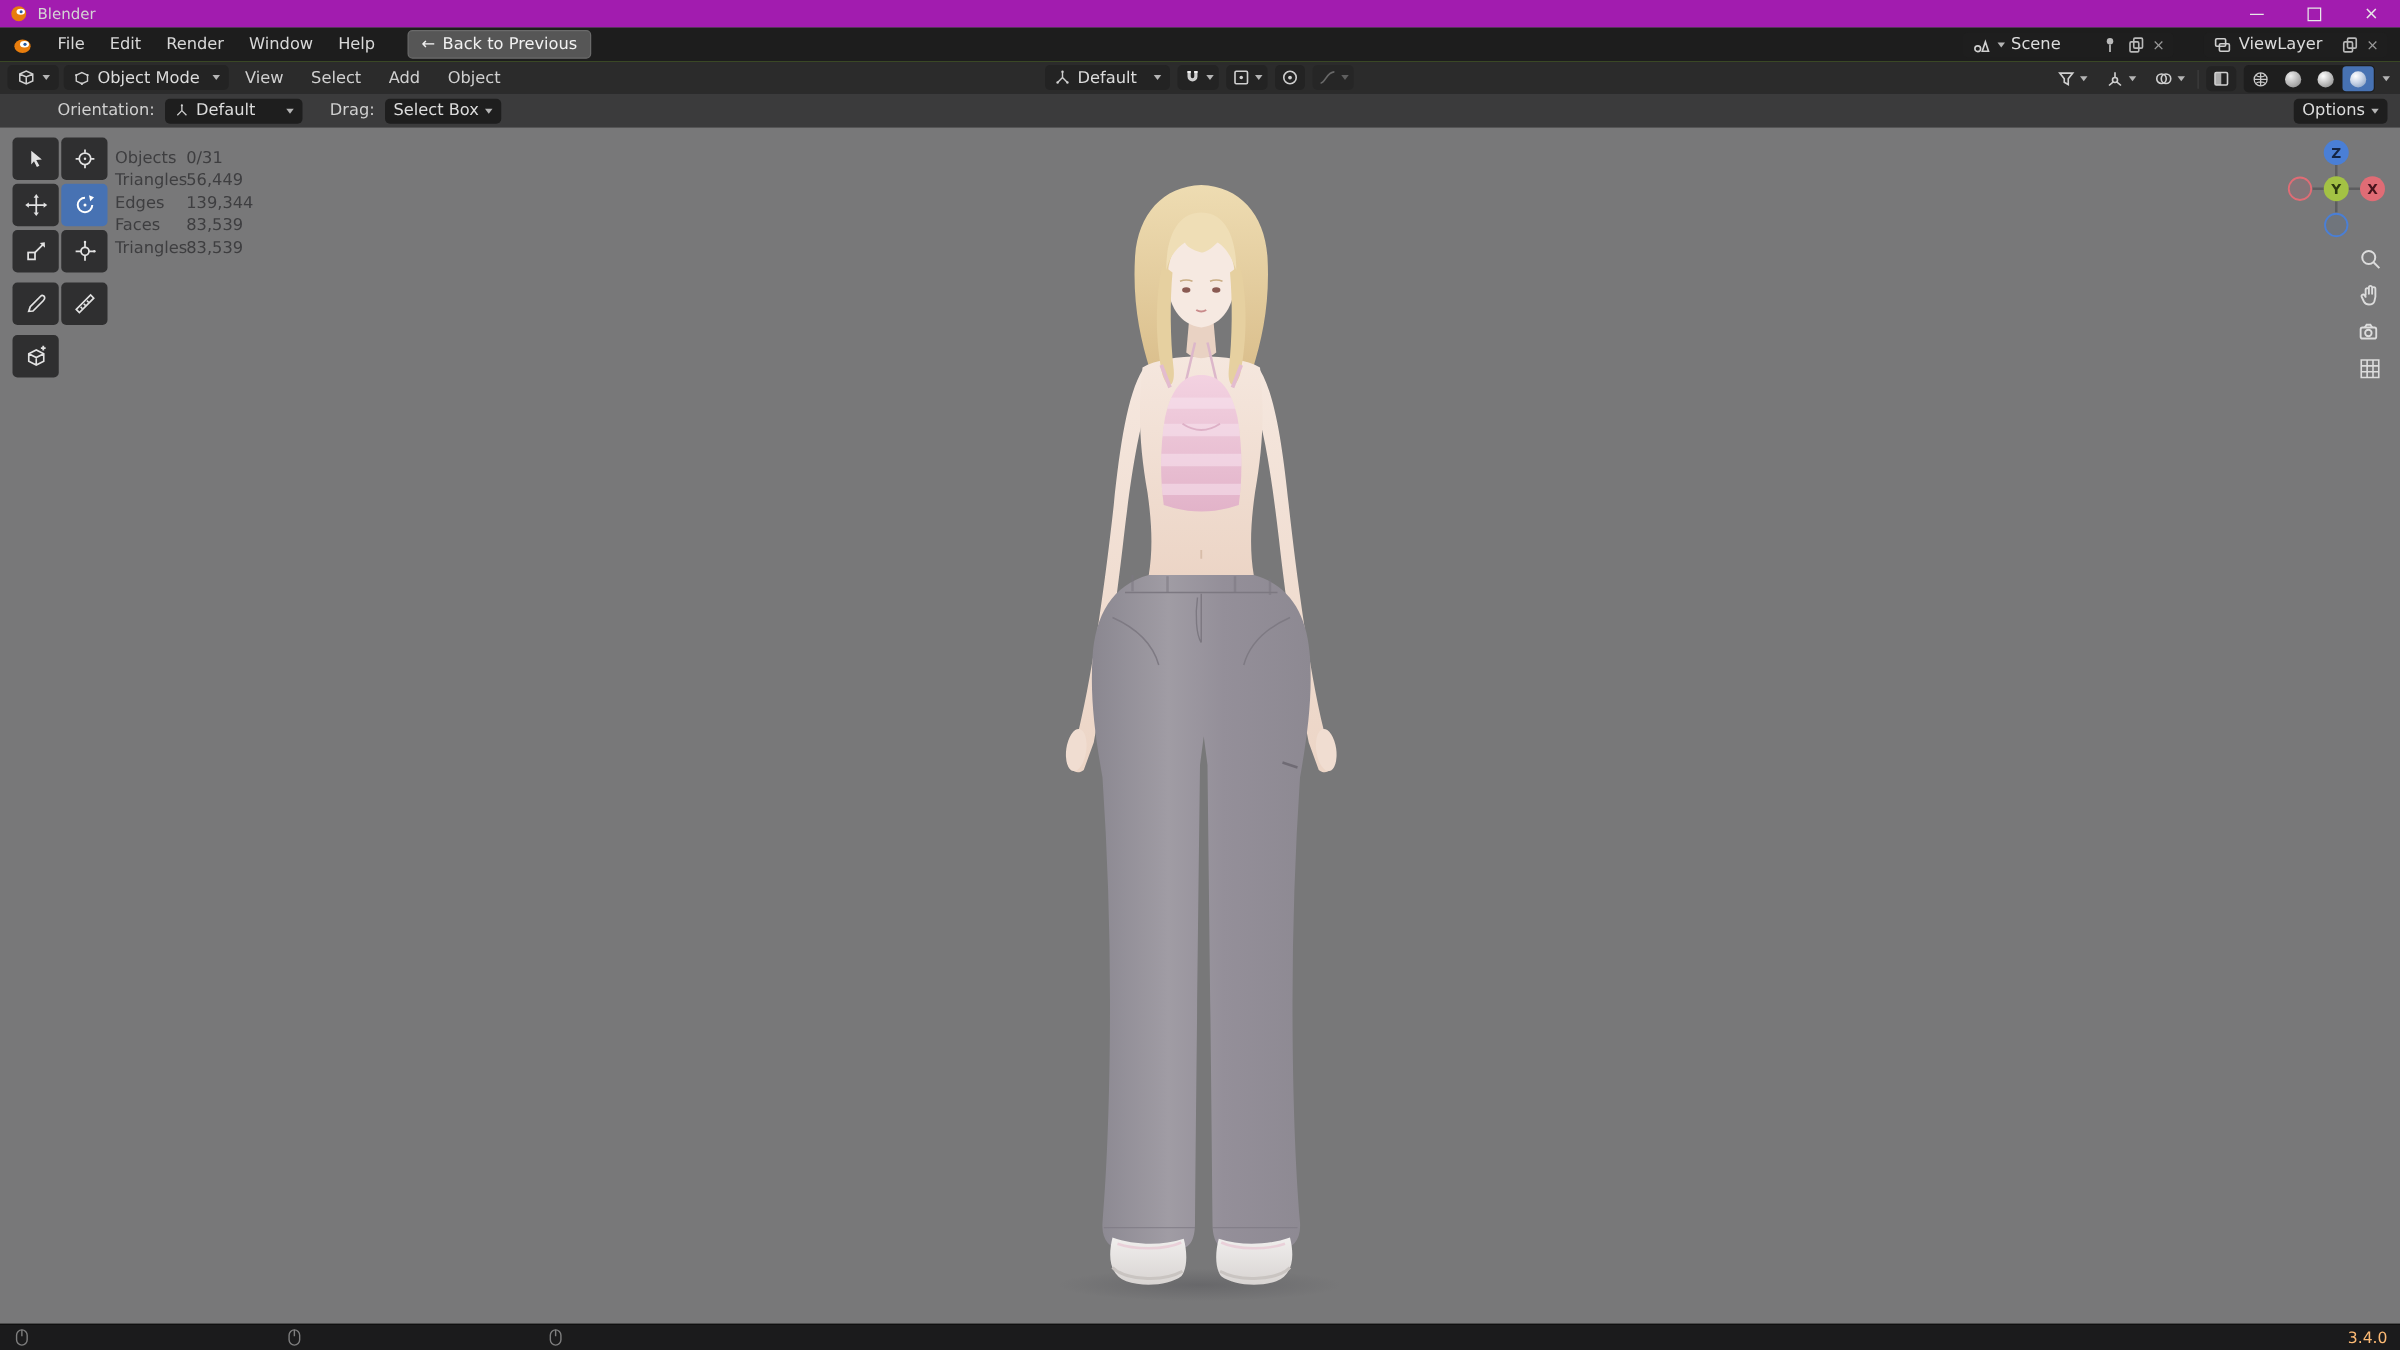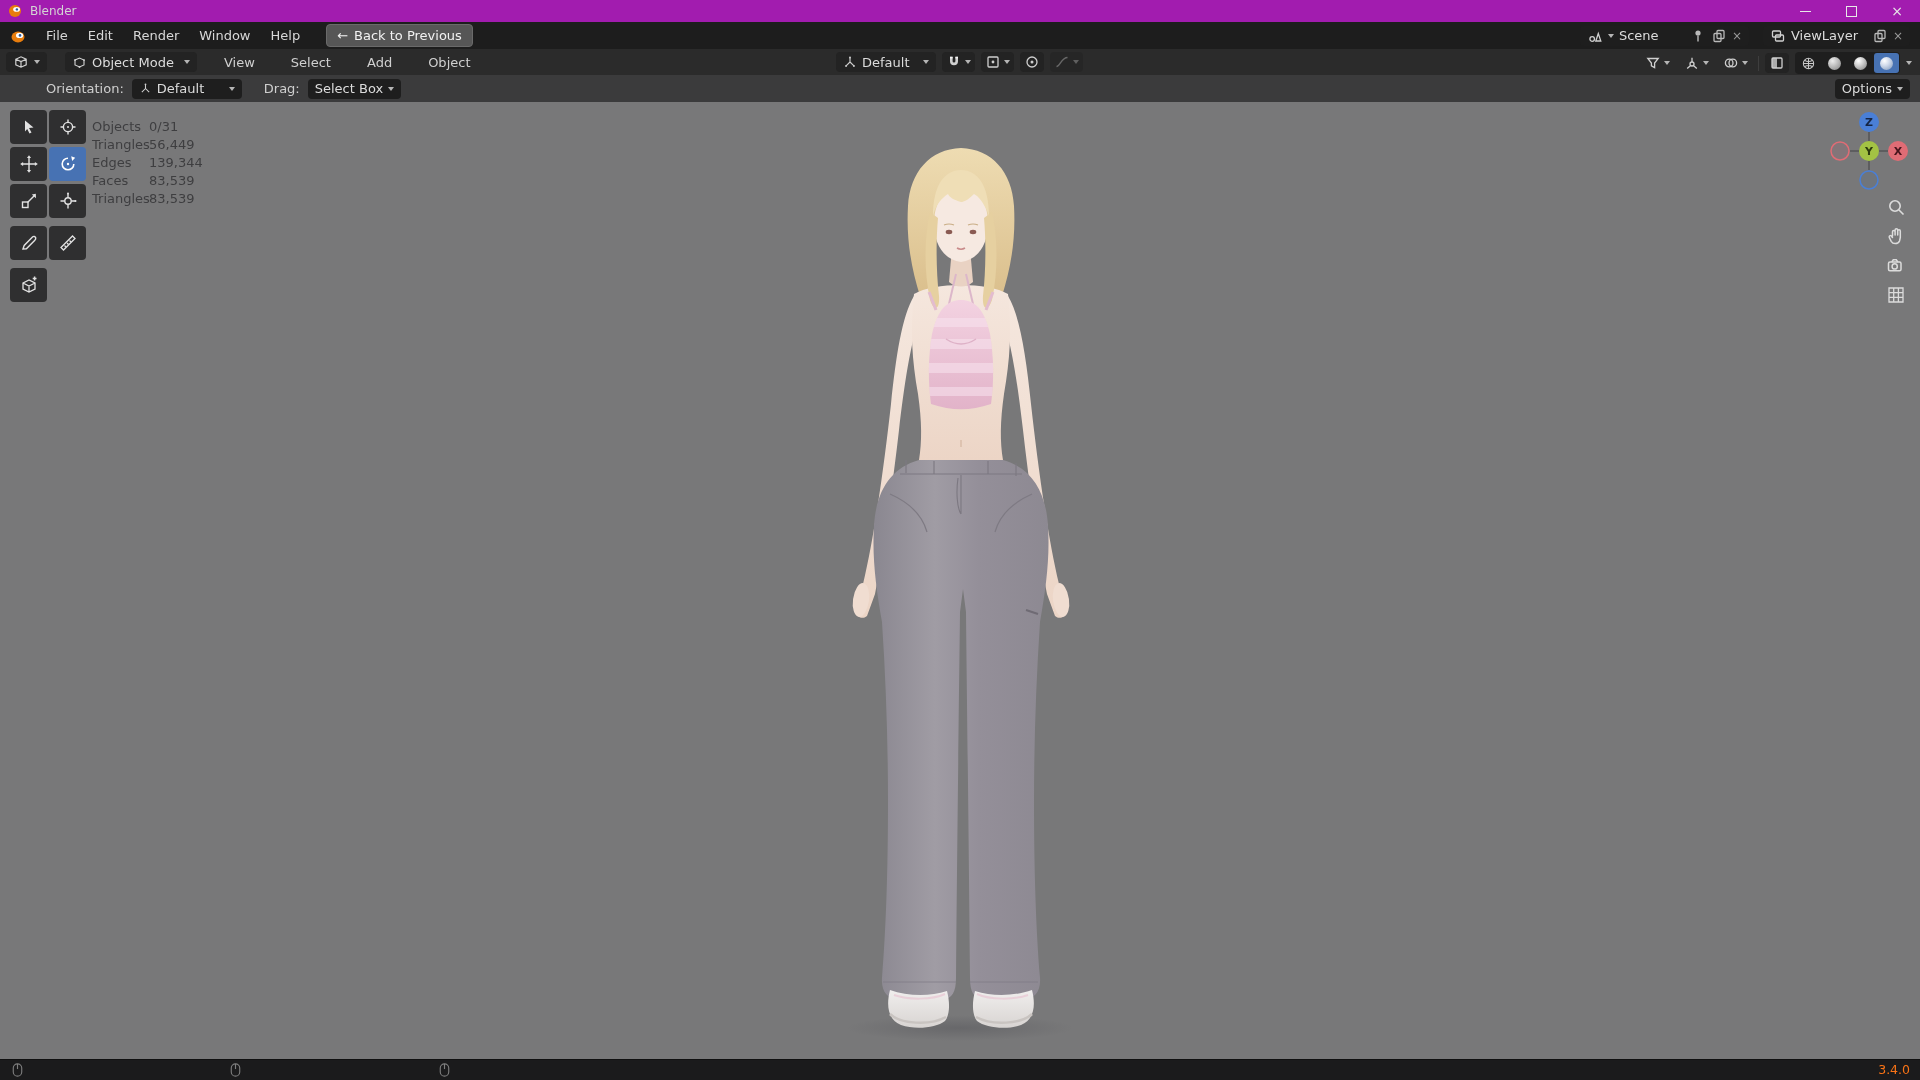--- a/index.html
+++ b/index.html
@@ -16,35 +16,35 @@
   .wb{width:46px;display:flex;align-items:center;justify-content:center;font-size:14px;color:#e8e8e8}
   .minbar{width:11px;height:1px;background:#e8e8e8}
   .maxbox{width:9px;height:9px;border:1px solid #e8e8e8}
 
   
   .menubar{position:absolute;top:22px;left:0;right:0;height:27px;background:#1d1d1d;
            display:flex;align-items:center;font-size:13px;color:#d8d8d8;border-bottom:2px solid #84cc16}
   .mi{padding:0 10px;height:100%;display:flex;align-items:center}
   .backbtn{margin-left:16px;height:21px;display:flex;align-items:center;gap:6px;background:#565656;
            border:1px solid #6a6a6a;border-radius:4px;padding:0 10px;color:#f1f1f1}
-  .mb-right{margin-left:auto;display:flex;align-items:center;gap:14px;margin-right:10px}
+  .mb-right{margin-left:auto;display:flex;align-items:center;gap:24px;margin-right:10px}
 
   
   .w{display:inline-flex;align-items:center;gap:5px;height:20px;background:#232323;border-radius:4px;
      padding:0 7px;color:#dcdcdc;white-space:nowrap}
   .w.dark{background:#1e1e1e}
   .cv{width:0;height:0;border-left:3.5px solid transparent;border-right:3.5px solid transparent;
       border-top:4.5px solid #b5b5b5;display:inline-block}
   .cv.dim{border-top-color:#8a8a8a}
   .xgl{color:#9a9a9a;font-size:12px;line-height:1}
 
   
   .vph{position:absolute;top:49px;left:0;right:0;height:26px;background:#2b2b2b;font-size:13px;
        color:#d0d0d0;border-bottom:1px solid #1f1f1f}
-  .vph-left{position:absolute;left:6px;top:3px;display:flex;align-items:center;gap:18px}
+  .vph-left{position:absolute;left:6px;top:3px;display:flex;align-items:center;gap:4px}
   .vph-center{position:absolute;left:836px;top:3px;display:flex;align-items:center;gap:6px}
   .vph-right{position:absolute;right:8px;top:3px;display:flex;align-items:center;gap:6px}
   .hmi{padding:0 9px;height:20px;display:flex;align-items:center}
   .iconbtn{display:inline-flex;align-items:center;gap:3px;height:20px;padding:0 4px;border-radius:4px;background:#232323}
   .sep{width:1px;height:15px;background:#3e3e3e}
   .shgrp{display:flex;align-items:center;background:#1e1e1e;border-radius:4px;padding:1px;gap:1px}
   .shbtn{width:25px;height:20px;border-radius:3px;display:flex;align-items:center;justify-content:center}
   .shbtn.active{background:#4772b3}
   .sph{width:13px;height:13px;border-radius:50%}
   .sph.solid{background:radial-gradient(circle at 35% 30%,#ededed,#9c9c9c 75%)}
@@ -73,21 +73,21 @@
   .gizmo{position:absolute;top:7px;right:9px}
   .gizmo text{font-size:11px;font-weight:bold;font-family:"DejaVu Sans",sans-serif}
   .navbtn{position:absolute;right:12px;width:24px;height:24px;display:flex;align-items:center;justify-content:center}
 
   .shadow{position:absolute;left:845px;top:913px;width:230px;height:26px;
           background:radial-gradient(ellipse at center,rgba(66,66,72,.30),rgba(66,66,72,0) 70%)}
   .model{position:absolute;left:830px;top:40px;width:260px;height:890px}
 
   
   .statusbar{position:absolute;left:0;right:0;bottom:0;height:20px;background:#1b1b1c;
-             border-top:1px solid #101010;font-size:12.5px;color:#f97316}
+             border-top:1px solid #101010;font-size:12.5px;color:#fdba74}
   .sb-icon{position:absolute;top:2px}
   .sb-ver{position:absolute;right:10px;top:2px}
 </style>
 </head>
 <body>
 
 <div class="app">
 
   <div class="titlebar">
     <span class="tb-logo">

